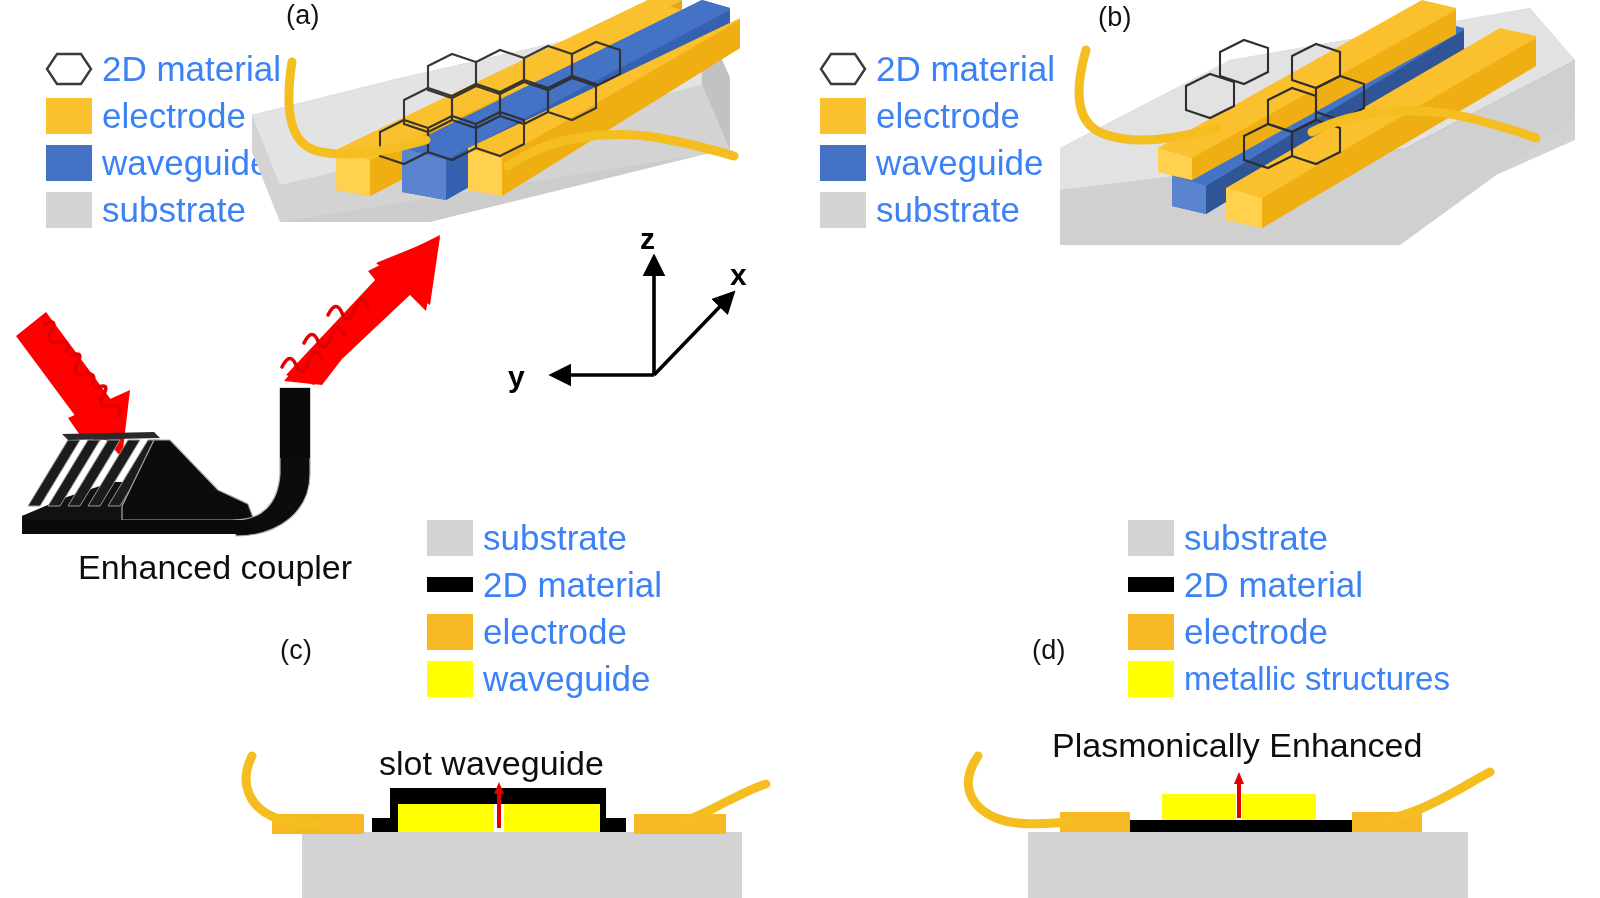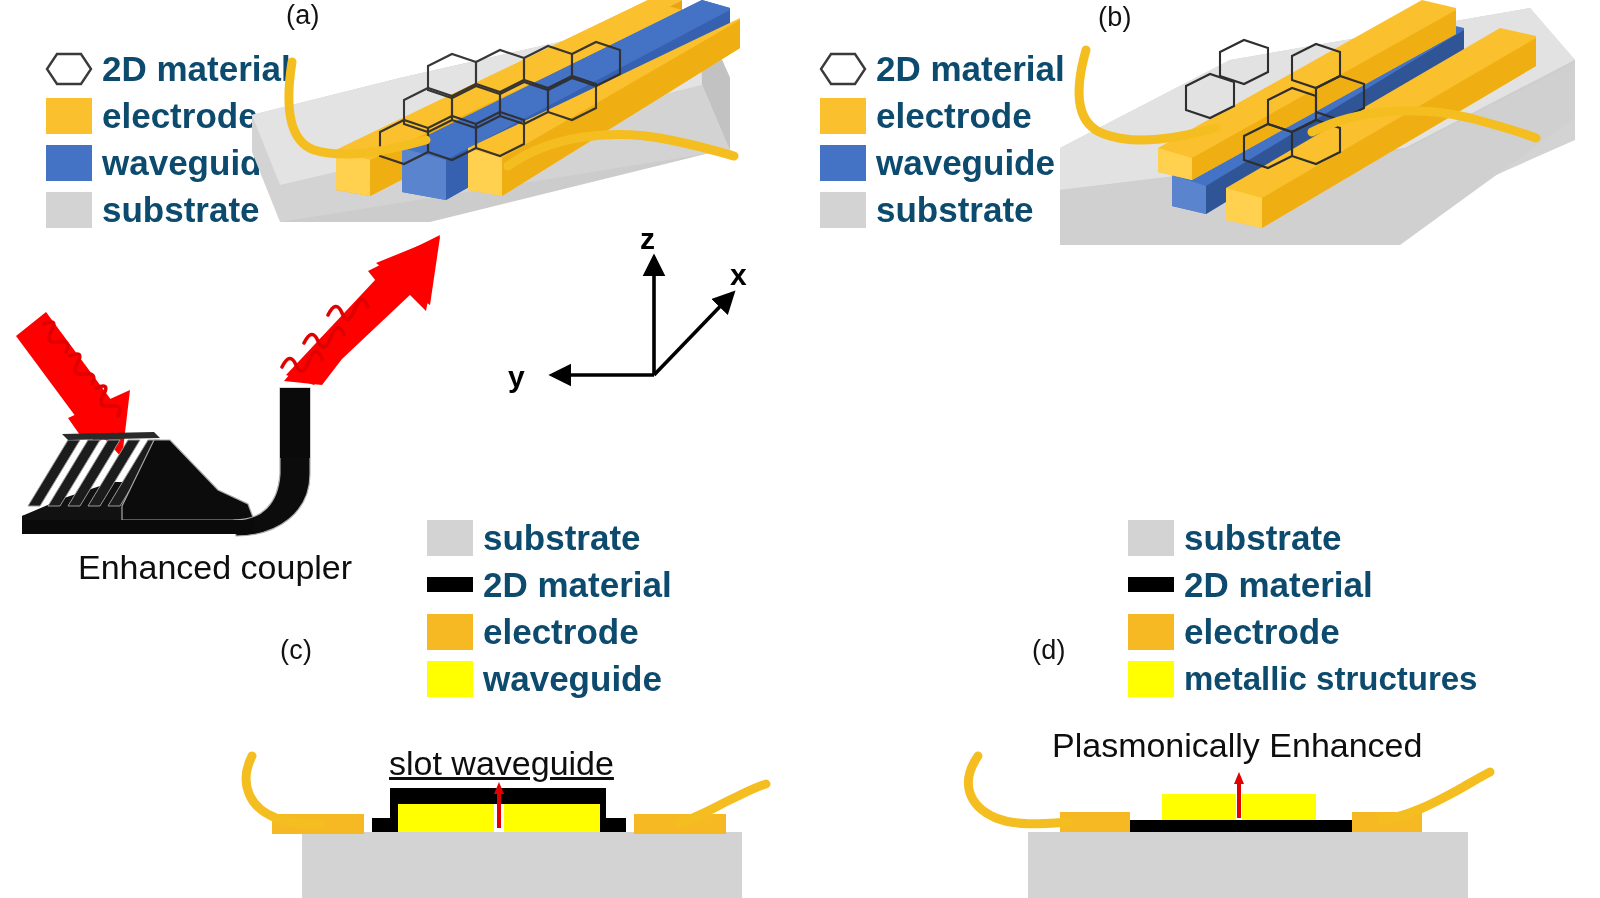--- a/index.html
+++ b/index.html
@@ -5,21 +5,21 @@
 <style>
   html,body{margin:0;padding:0;background:#ffffff;}
   body{width:1600px;height:898px;position:relative;overflow:hidden;
        font-family:"Liberation Sans","DejaVu Sans",sans-serif;color:#0f0f0f;}
   .stage{position:absolute;left:0;top:0;width:1600px;height:898px;}
   .abs{position:absolute;}
 
   
   .panel-label{font-size:27px;color:#121212;letter-spacing:.2px;}
   .legend-row{display:flex;align-items:center;gap:10px;height:47px;}
-  .legend-text{font-size:35px;line-height:1;white-space:nowrap;color:#0c4a6e;font-weight:bold;}
+  .legend-text{font-size:35px;line-height:1;white-space:nowrap;color:#3b82f6;}
   .legend-text.sm{font-size:33px;}
   .sw{width:46px;height:36px;flex:0 0 auto;}
   .sw-bar{width:46px;height:15px;background:#000000;flex:0 0 auto;}
   .sw-hex{width:46px;height:36px;flex:0 0 auto;}
 
   .cap{font-size:34px;white-space:nowrap;color:#0e0e0e;}
   .axis-lbl{font-size:30px;font-weight:bold;color:#000;}
 
   svg{display:block;overflow:visible;}
 </style>
@@ -223,21 +223,21 @@
     <div class="legend-row">
       <div class="sw" style="background:#F7B923;"></div>
       <span class="legend-text">electrode</span>
     </div>
     <div class="legend-row">
       <div class="sw" style="background:#FFFF00;"></div>
       <span class="legend-text">waveguide</span>
     </div>
   </div>
 
-  <div class="abs cap" style="left:389px;top:744px;text-decoration:underline;">slot waveguide</div>
+  <div class="abs cap" style="left:379px;top:744px;">slot waveguide</div>
 
   <svg class="abs" style="left:246px;top:756px;" width="520" height="142" viewBox="0 0 520 142">
 
     <rect x="56" y="76" width="440" height="66" fill="#D3D3D3"></rect>
 
     <path d="M 160,76 L160,46 L344,46 L344,76 L378,76 L378,62 L360,62 L360,32 L144,32 L144,62 L126,62 L126,76 Z" fill="#000000"></path>
     <path d="M 126,76 L126,62 L148,62 L148,32 L358,32 L358,62 L380,62 L380,76 L358,76 L358,48 L148,48 L148,76 Z" fill="#000000"></path>
 
     <rect x="152" y="48" width="96" height="28" fill="#FFFF00"></rect>
     <rect x="258" y="48" width="96" height="28" fill="#FFFF00"></rect>

